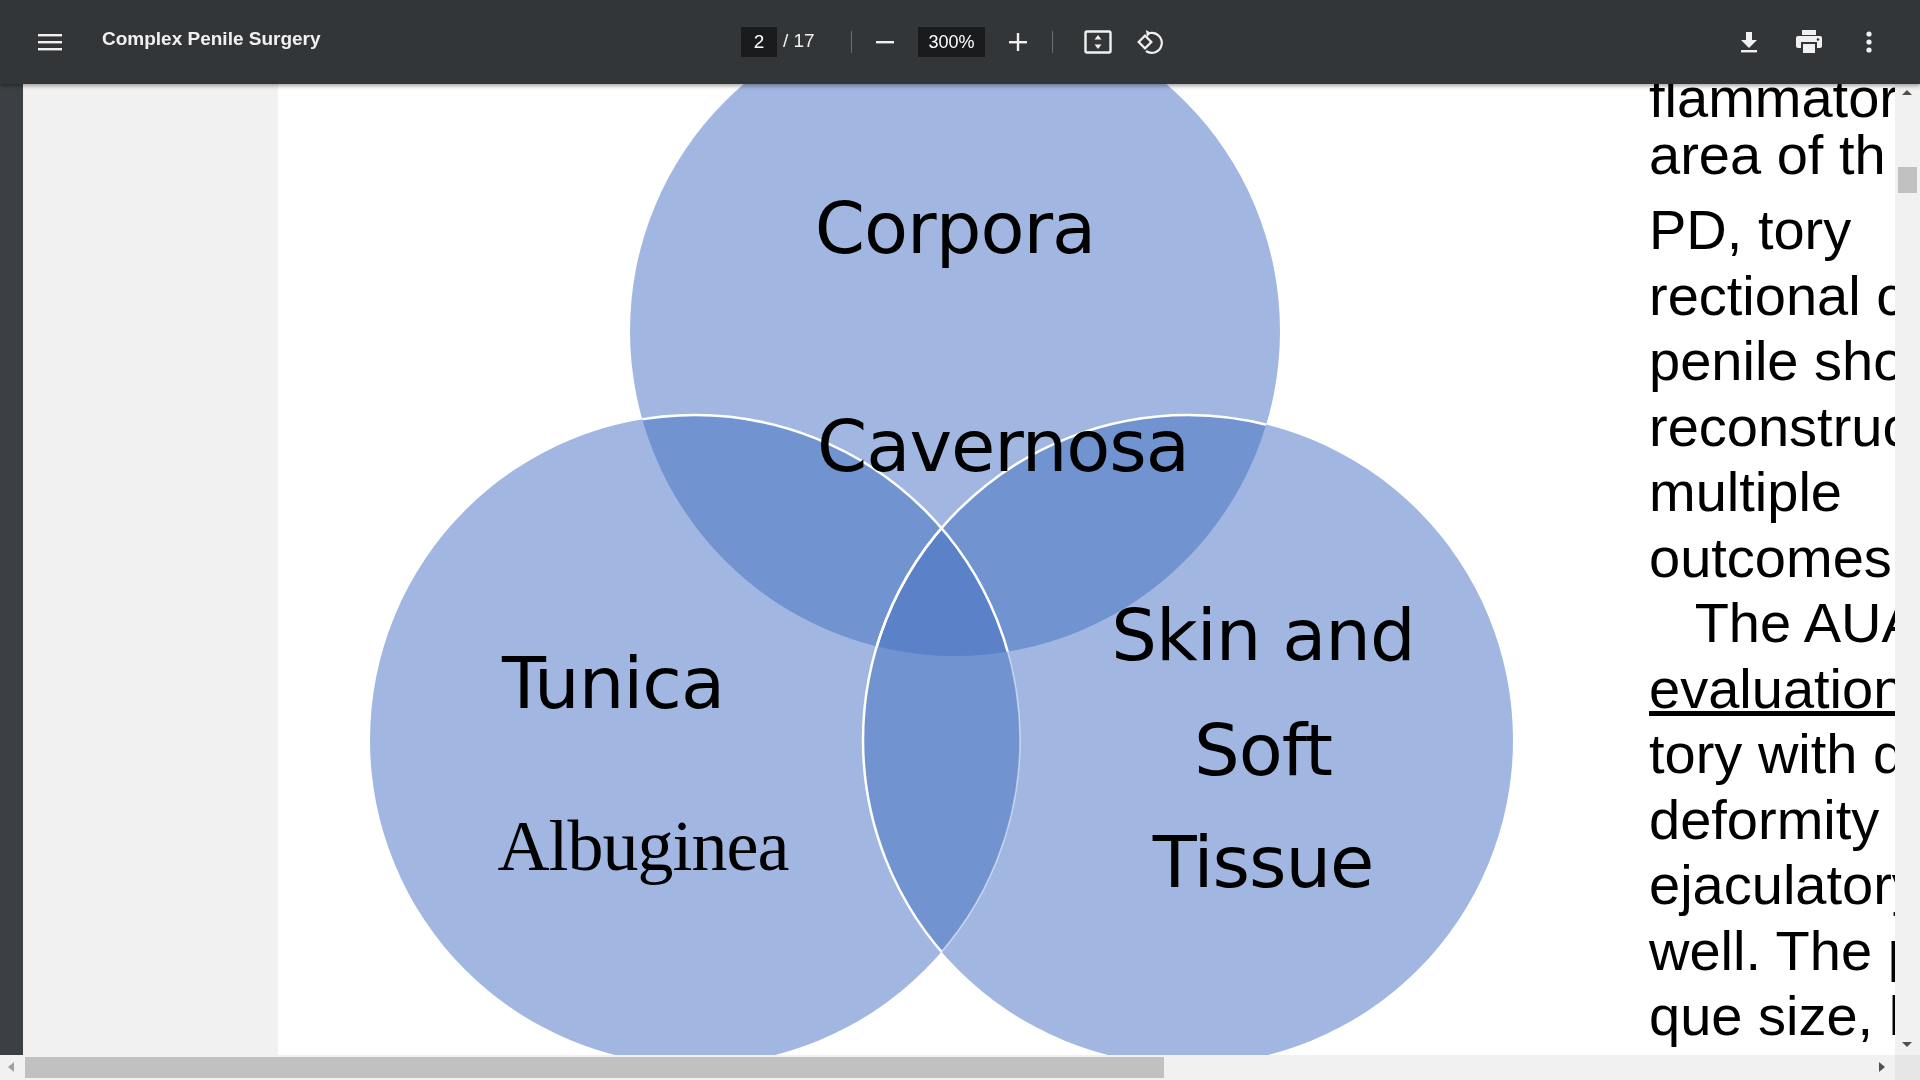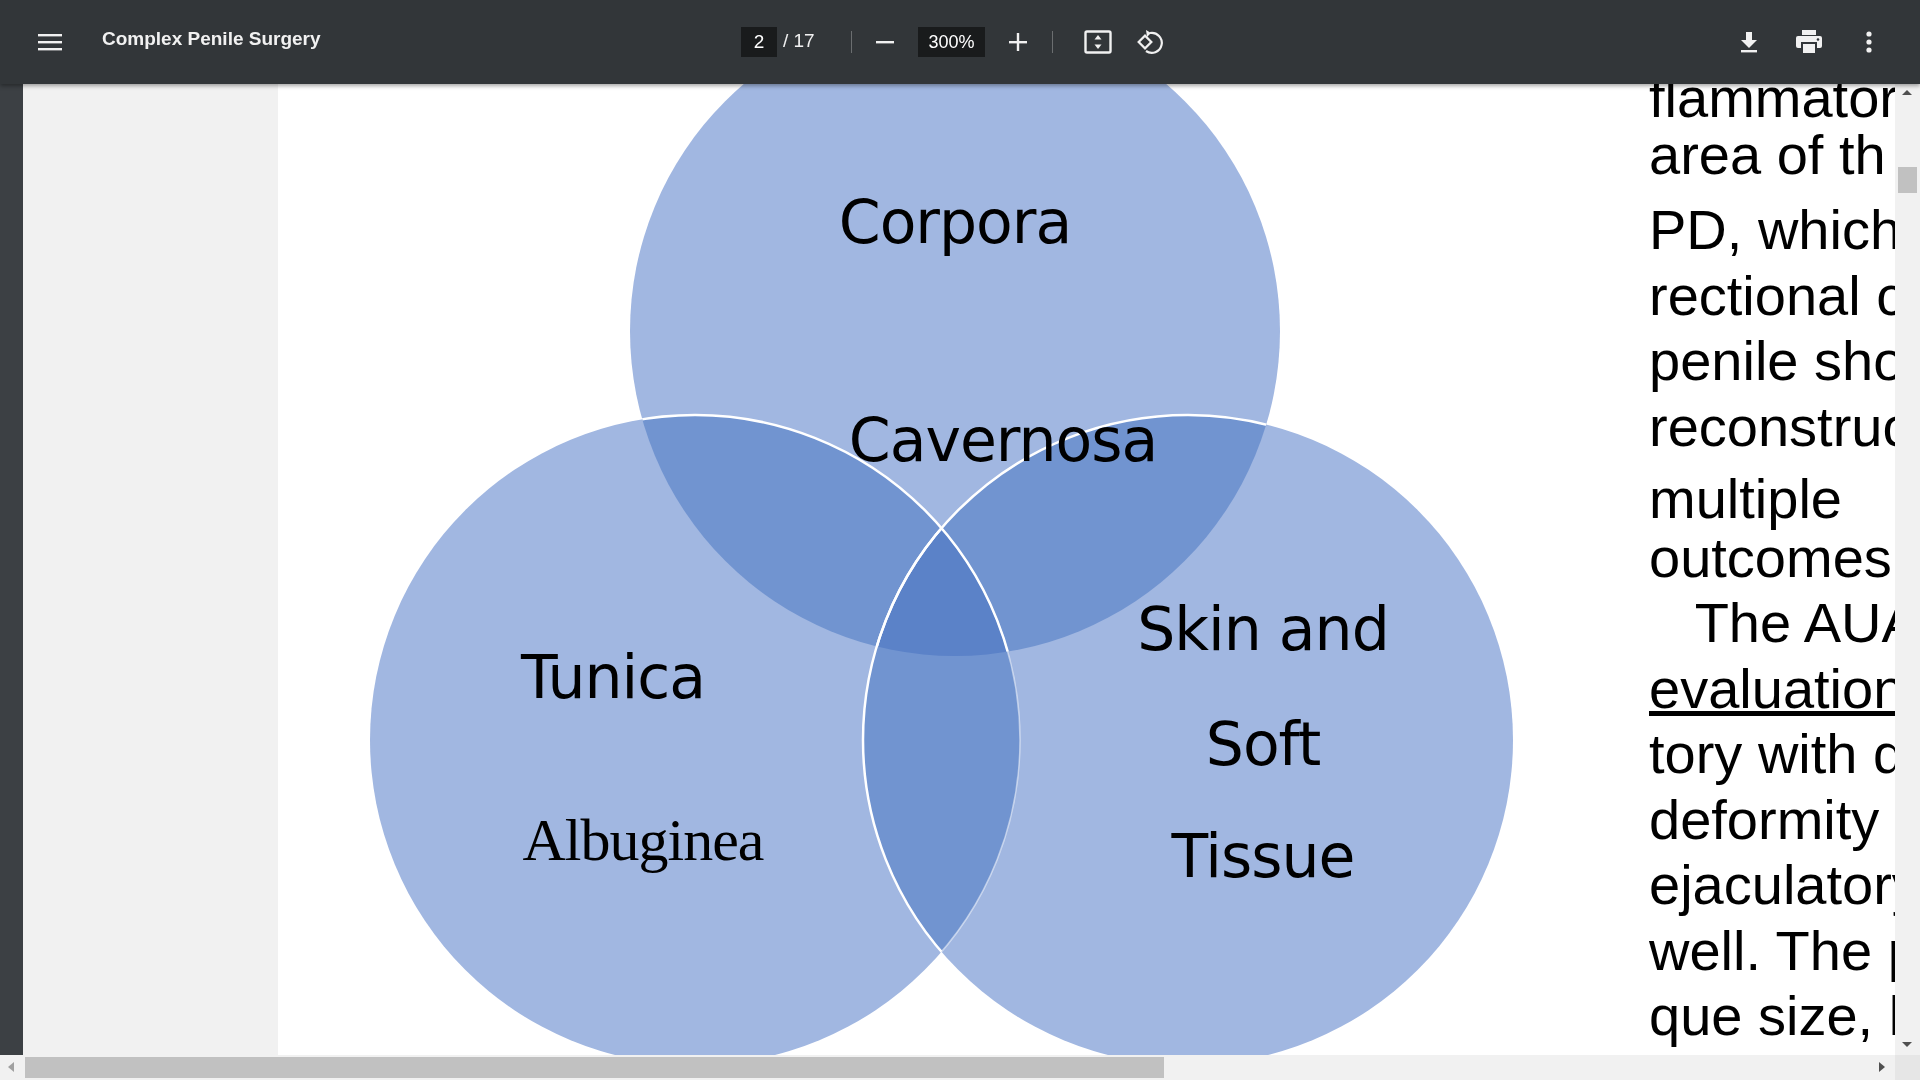--- a/index.html
+++ b/index.html
@@ -8,21 +8,21 @@
   .tb-btn { position:absolute; top:22px; width:40px; height:40px; display:flex; align-items:center; justify-content:center; cursor:pointer; }
   .title { position:absolute; left:102px; top:28px; font-size:19px; font-weight:bold; color:#f1f1f1; white-space:nowrap; }
   .page-input { position:absolute; left:741px; top:27px; width:36px; height:30px; background:#191b1c; color:#fff; font-size:19px; display:flex; align-items:center; justify-content:center; }
   .page-total { position:absolute; left:783px; top:30px; font-size:19px; color:#f1f1f1; }
   .sep { position:absolute; top:31px; width:1px; height:22px; background:#6b6e70; }
   .zoom-box { position:absolute; left:918px; top:27px; width:67px; height:30px; background:#191b1c; color:#fff; font-size:18px; display:flex; align-items:center; justify-content:center; }
   .left-strip { position:absolute; left:0; top:84px; width:23px; height:972px; background:#3c4044; }
   .viewport { position:absolute; left:23px; top:84px; width:1872px; height:971px; background:#ffffff; overflow:hidden; }
   .side-panel { position:absolute; left:0; top:0; width:255px; height:971px; background:#f1f1f1; }
   .venn { position:absolute; left:0; top:0; }
-  .venn-label { position:absolute; font-family:"DejaVu Sans", sans-serif; color:#000; font-size:60px; text-align:center; white-space:nowrap; line-height:1; letter-spacing:-1px; }
+  .venn-label { position:absolute; font-family:"DejaVu Sans", sans-serif; color:#000; font-size:72px; text-align:center; white-space:nowrap; line-height:1; letter-spacing:-1px; }
   .text-col { position:absolute; left:1626px; top:0; width:260px; height:971px; overflow:hidden; }
   .text-line { position:absolute; left:0; font-size:56px; color:#000; white-space:nowrap; line-height:1; }
   .vscroll { position:absolute; left:1895px; top:84px; width:25px; height:971px; background:#f1f1f1; }
   .vthumb { position:absolute; left:3px; top:83px; width:19px; height:26px; background:#c1c1c1; }
   .hscroll { position:absolute; left:0; top:1055px; width:1895px; height:25px; background:#f1f1f1; }
   .hthumb { position:absolute; left:25px; top:2px; width:1139px; height:21px; background:#c1c1c1; }
   .corner { position:absolute; left:1895px; top:1055px; width:25px; height:25px; background:#e6e6e6; }
 </style>
 </head>
 <body>
@@ -135,25 +135,25 @@
   <div class="venn-label" style="left:420px; top:563px; width:340px;">Tunica</div>
   <div class="venn-label" style="left:400px; top:726px; width:440px;font-family:Liberation Serif, serif;">Albuginea</div>
 
   <div class="venn-label" style="left:1040px; top:515px; width:400px;">Skin and</div>
   <div class="venn-label" style="left:1040px; top:630px; width:400px;">Soft</div>
   <div class="venn-label" style="left:1040px; top:742px; width:400px;">Tissue</div>
 
   <div class="text-col">
     <div class="text-line" style="top:-14px;">flammatory</div>
     <div class="text-line" style="top:43px;">area  of  th</div>
-    <div class="text-line" style="top:118px;">PD, which</div>
+    <div class="text-line" style="top:118px;">PD, tory</div>
     <div class="text-line" style="top:184px;">rectional  c</div>
     <div class="text-line" style="top:249px;">penile sho</div>
     <div class="text-line" style="top:315px;">reconstruc</div>
-    <div class="text-line" style="top:380px;margin-top:7px;">multiple</div>
+    <div class="text-line" style="top:380px;">multiple</div>
     <div class="text-line" style="top:446px;">outcomes.</div>
     <div class="text-line" style="top:511px; white-space:pre;">   The AUA</div>
     <div class="text-line" style="top:577px;text-decoration:underline;">evaluation</div>
     <div class="text-line" style="top:642px;">tory with d</div>
     <div class="text-line" style="top:708px;">deformity</div>
     <div class="text-line" style="top:773px;">ejaculatory</div>
     <div class="text-line" style="top:839px;">well. The p</div>
     <div class="text-line" style="top:904px;">que size, lo</div>
   </div>
 </div>

